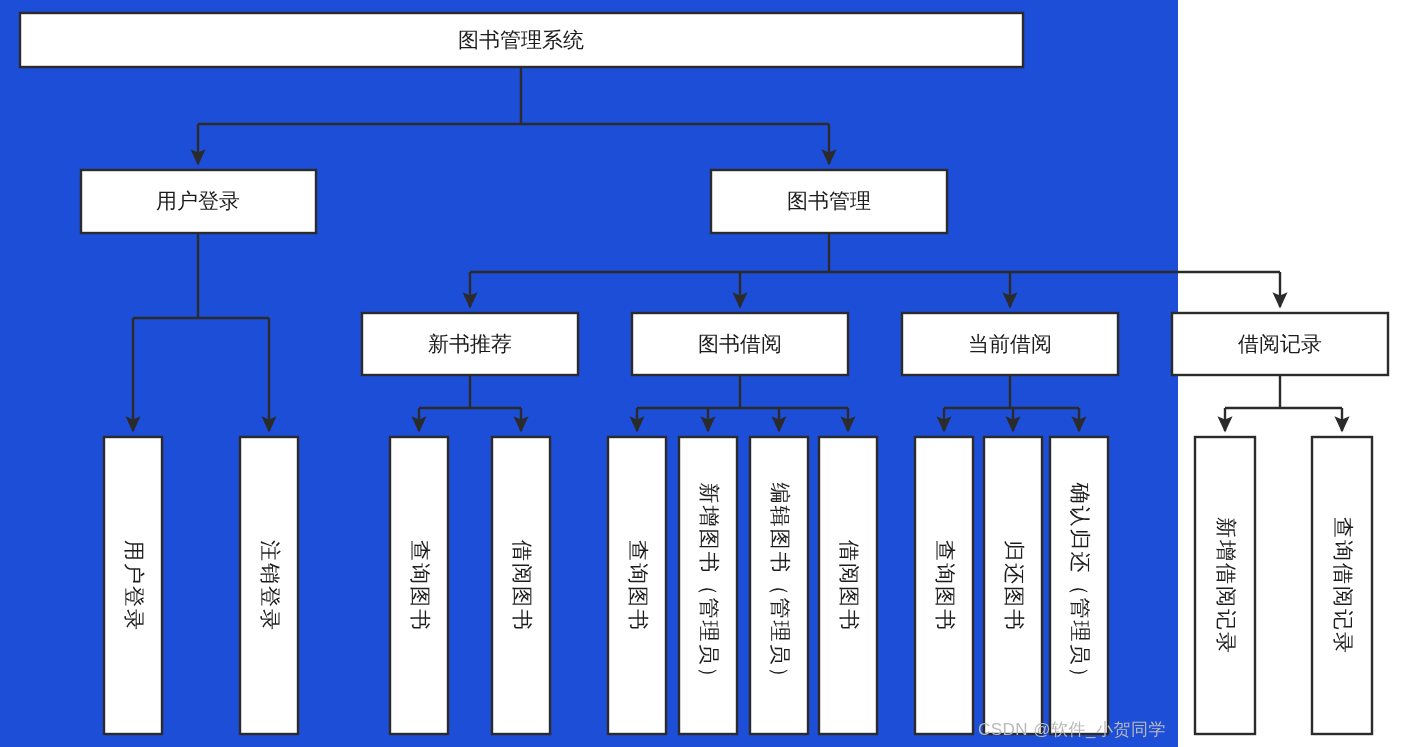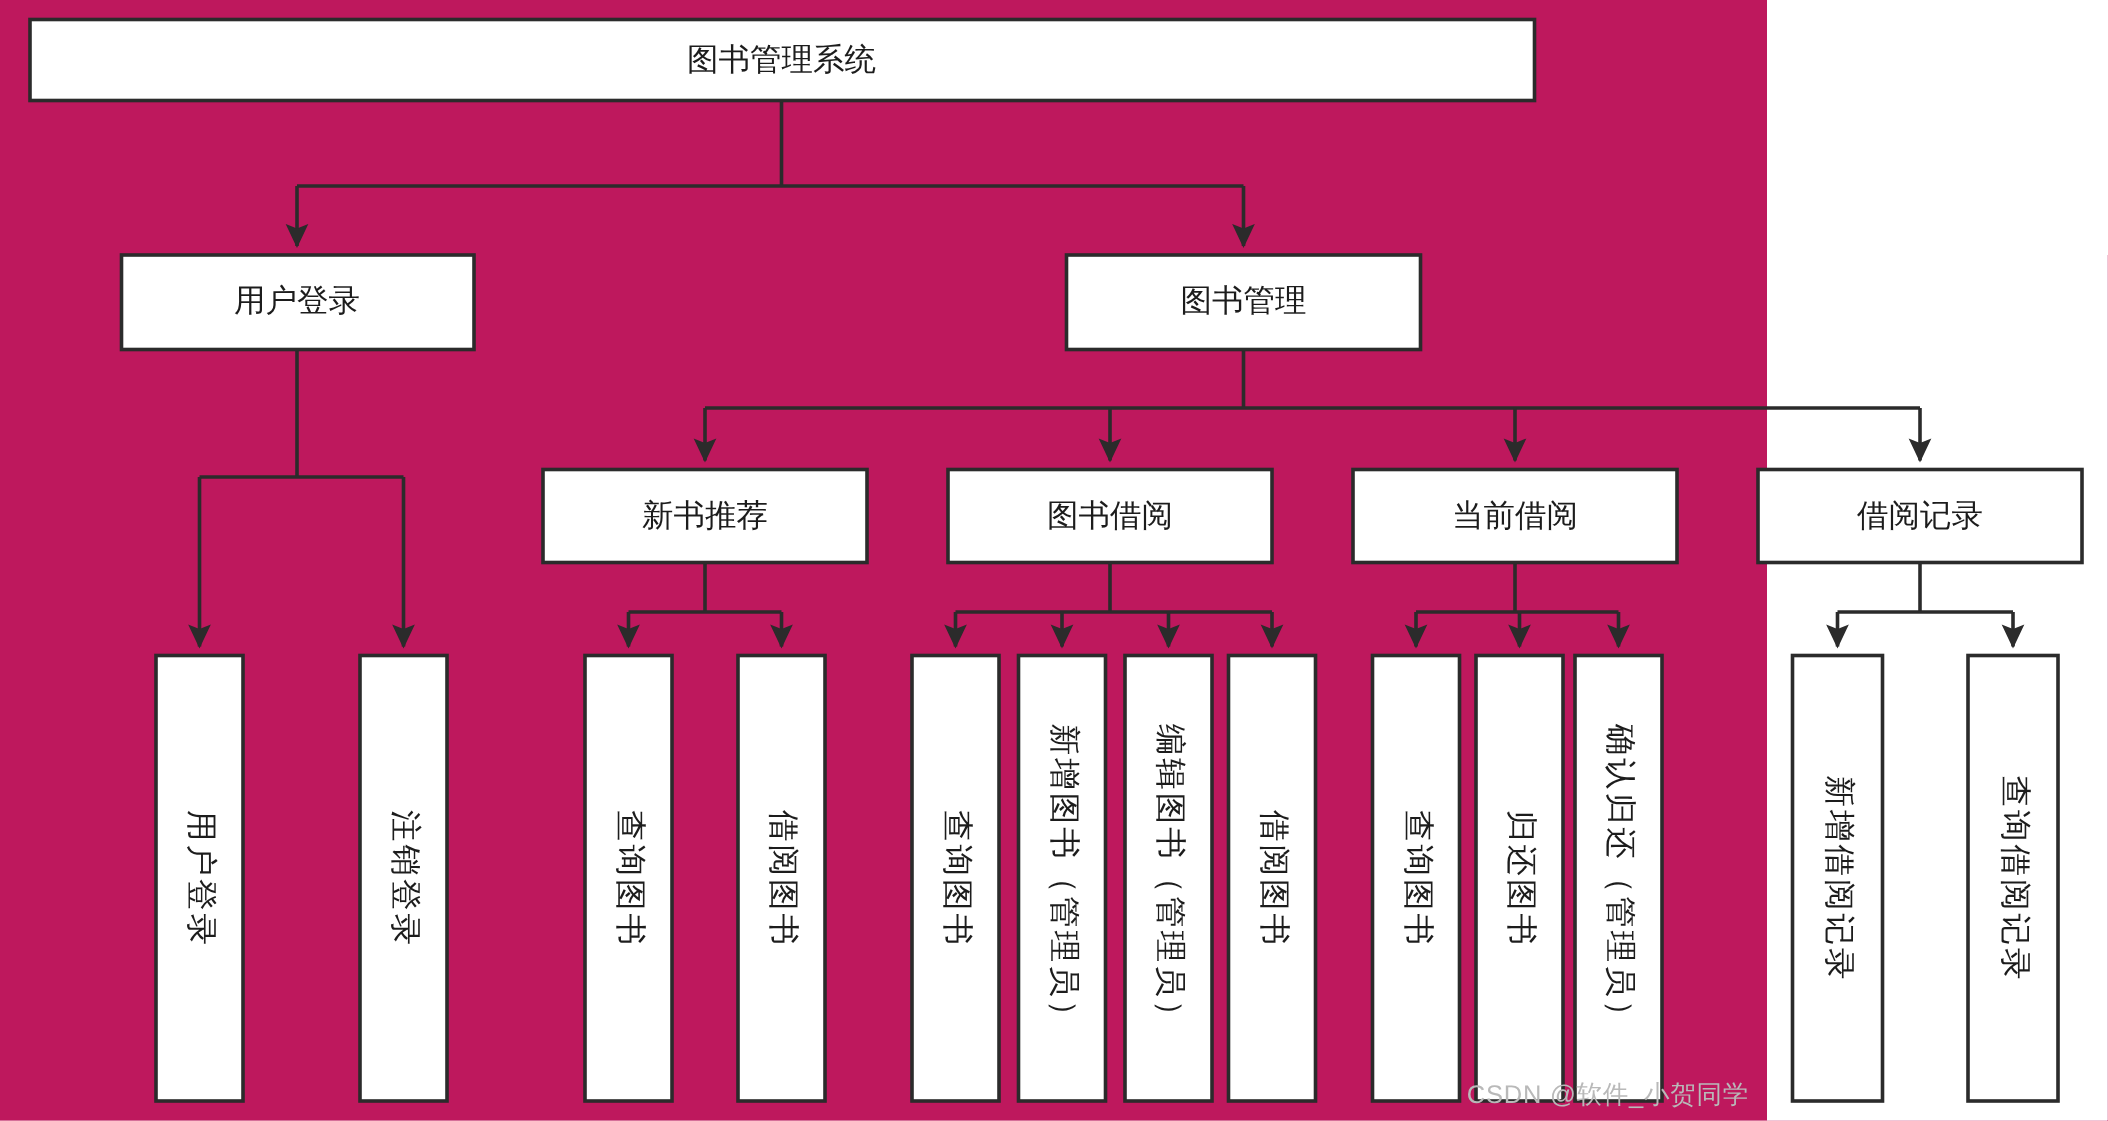--- a/index.html
+++ b/index.html
@@ -10,21 +10,21 @@
   body {
     width: 1405px;
     height: 747px;
     font-family: "Liberation Sans", "DejaVu Sans", sans-serif;
     overflow: hidden;
   }
   #diagram-root {
     position: relative;
     width: 1178px;
     height: 747px;
-    background: #be185d;
+    background: #1d4ed8;
   }
   svg#diagram-svg {
     position: absolute;
     left: 0;
     top: 0;
     width: 1405px;
     height: 747px;
     display: block;
   }
   .node-box {

